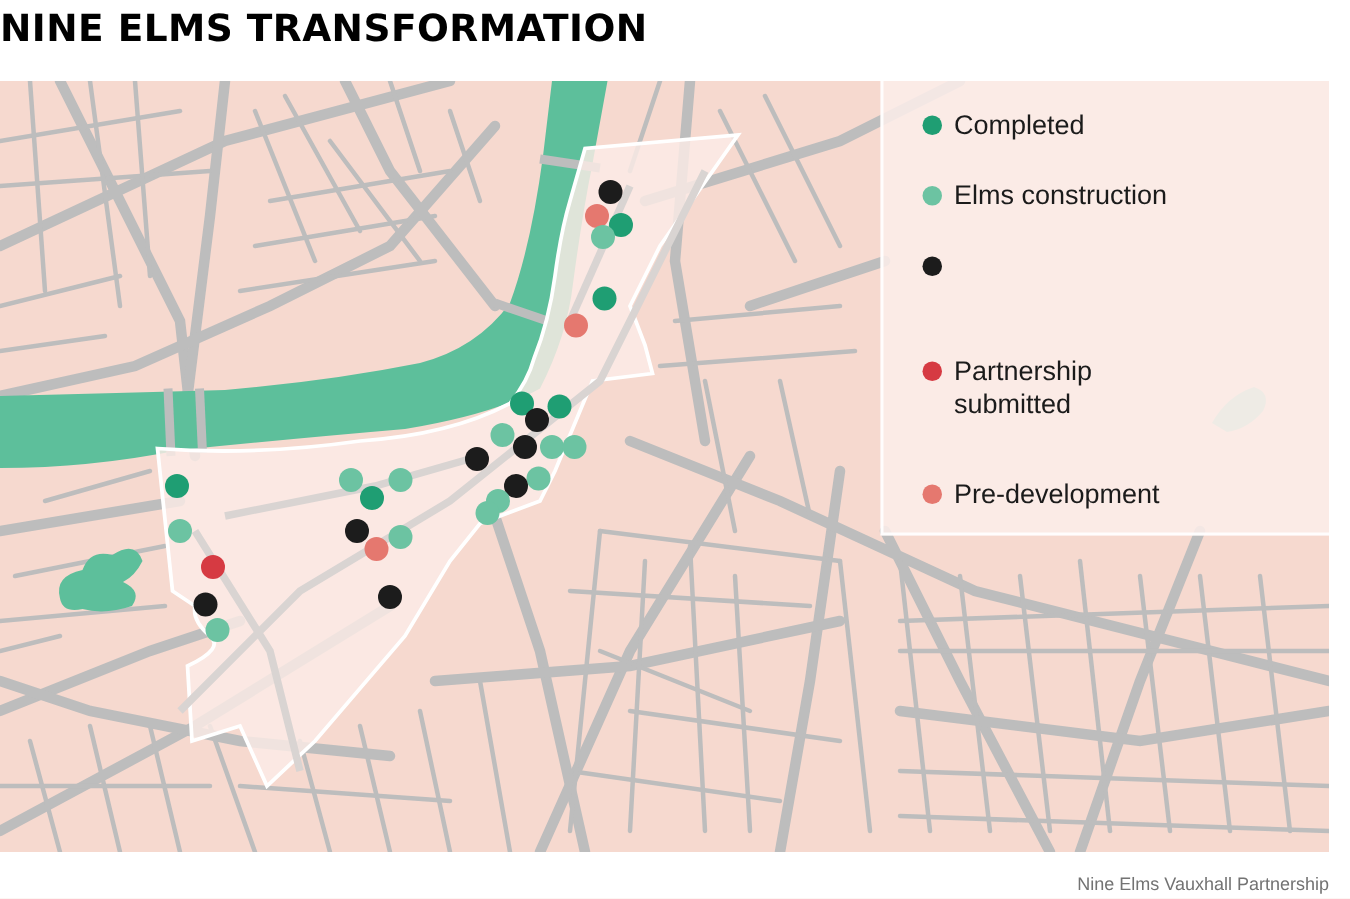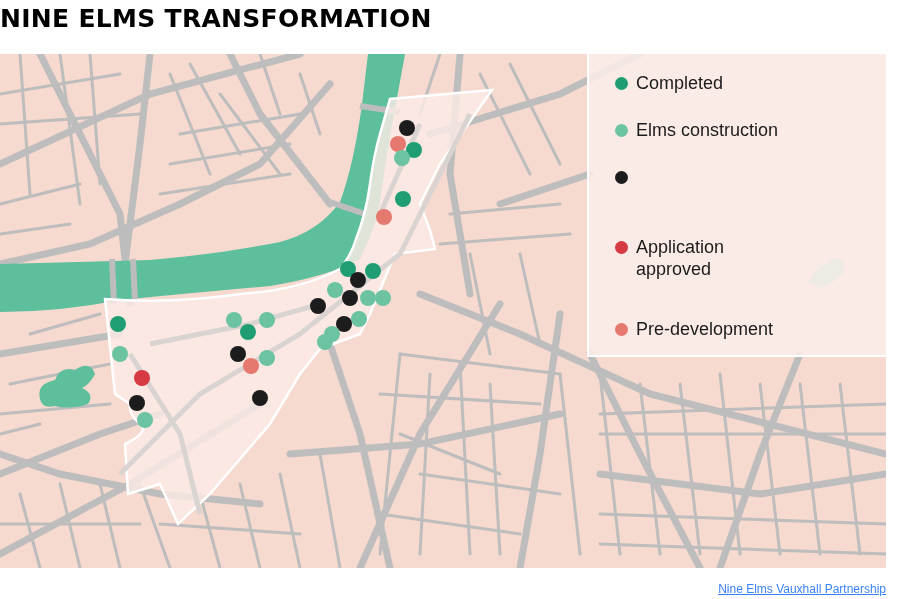--- a/index.html
+++ b/index.html
@@ -4,21 +4,21 @@
 <style>
   html, body { margin: 0; padding: 0; background: #ffffff; }
   body { width: 900px; height: 599px; position: relative; overflow: hidden; font-family: "Liberation Sans", "DejaVu Sans", sans-serif; }
   .title { position: absolute; left: 0; top: 4px; font-size: 25px; font-weight: bold; letter-spacing: 0.3px; color: #000000; margin: 0; font-family: "DejaVu Sans", sans-serif; }
   .map { position: absolute; left: 0; top: 54px; width: 886px; height: 514px; overflow: hidden; background: #f6d9cf; }
   .map svg { position: absolute; left: 0; top: 0; }
   .legend { position: absolute; left: 587px; top: 0; width: 299px; height: 301px; background: rgba(252, 238, 234, 0.86); border-left: 2px solid rgba(255,255,255,0.9); border-bottom: 2px solid rgba(255,255,255,0.9); }
   .legend-item { position: absolute; left: 26px; display: flex; align-items: flex-start; }
   .legend-dot { width: 13px; height: 13px; border-radius: 50%; margin-top: 5px; margin-right: 8px; flex-shrink: 0; }
   .legend-label { font-size: 18px; line-height: 22px; color: #1b1b1b; width: 220px; }
-  .source { position: absolute; right: 14px; top: 582px; font-size: 12px; color: #3b82f6; text-decoration: underline; }
+  .source { position: absolute; right: 14px; top: 582px; font-size: 12px; color: #737373; }
 </style>
 </head>
 <body>
 
 <h1 class="title">NINE ELMS TRANSFORMATION</h1>
 
 <div class="map">
   <svg width="886" height="514" viewBox="0 0 886 514">
 
     <g stroke="#bdbdbd" fill="none" stroke-linecap="round">
@@ -168,21 +168,21 @@
     </div>
     <div class="legend-item" style="top:65px">
       <span class="legend-dot" style="background: rgb(108, 195, 162);"></span>
       <span class="legend-label">Elms construction</span>
     </div>
     <div class="legend-item" style="top:112px">
       <span class="legend-dot" style="background: rgb(28, 28, 28);"></span>
     </div>
     <div class="legend-item" style="top:182px">
       <span class="legend-dot" style="background: rgb(214, 58, 66);"></span>
-      <span class="legend-label" style="width:110px">Application approved</span>
+      <span class="legend-label" style="width:110px">Partnership submitted</span>
     </div>
     <div class="legend-item" style="top:264px">
       <span class="legend-dot" style="background: rgb(229, 120, 111);"></span>
       <span class="legend-label">Pre-development</span>
     </div>
   </div>
 </div>
 
 <div class="source">Nine Elms Vauxhall Partnership</div>
 

